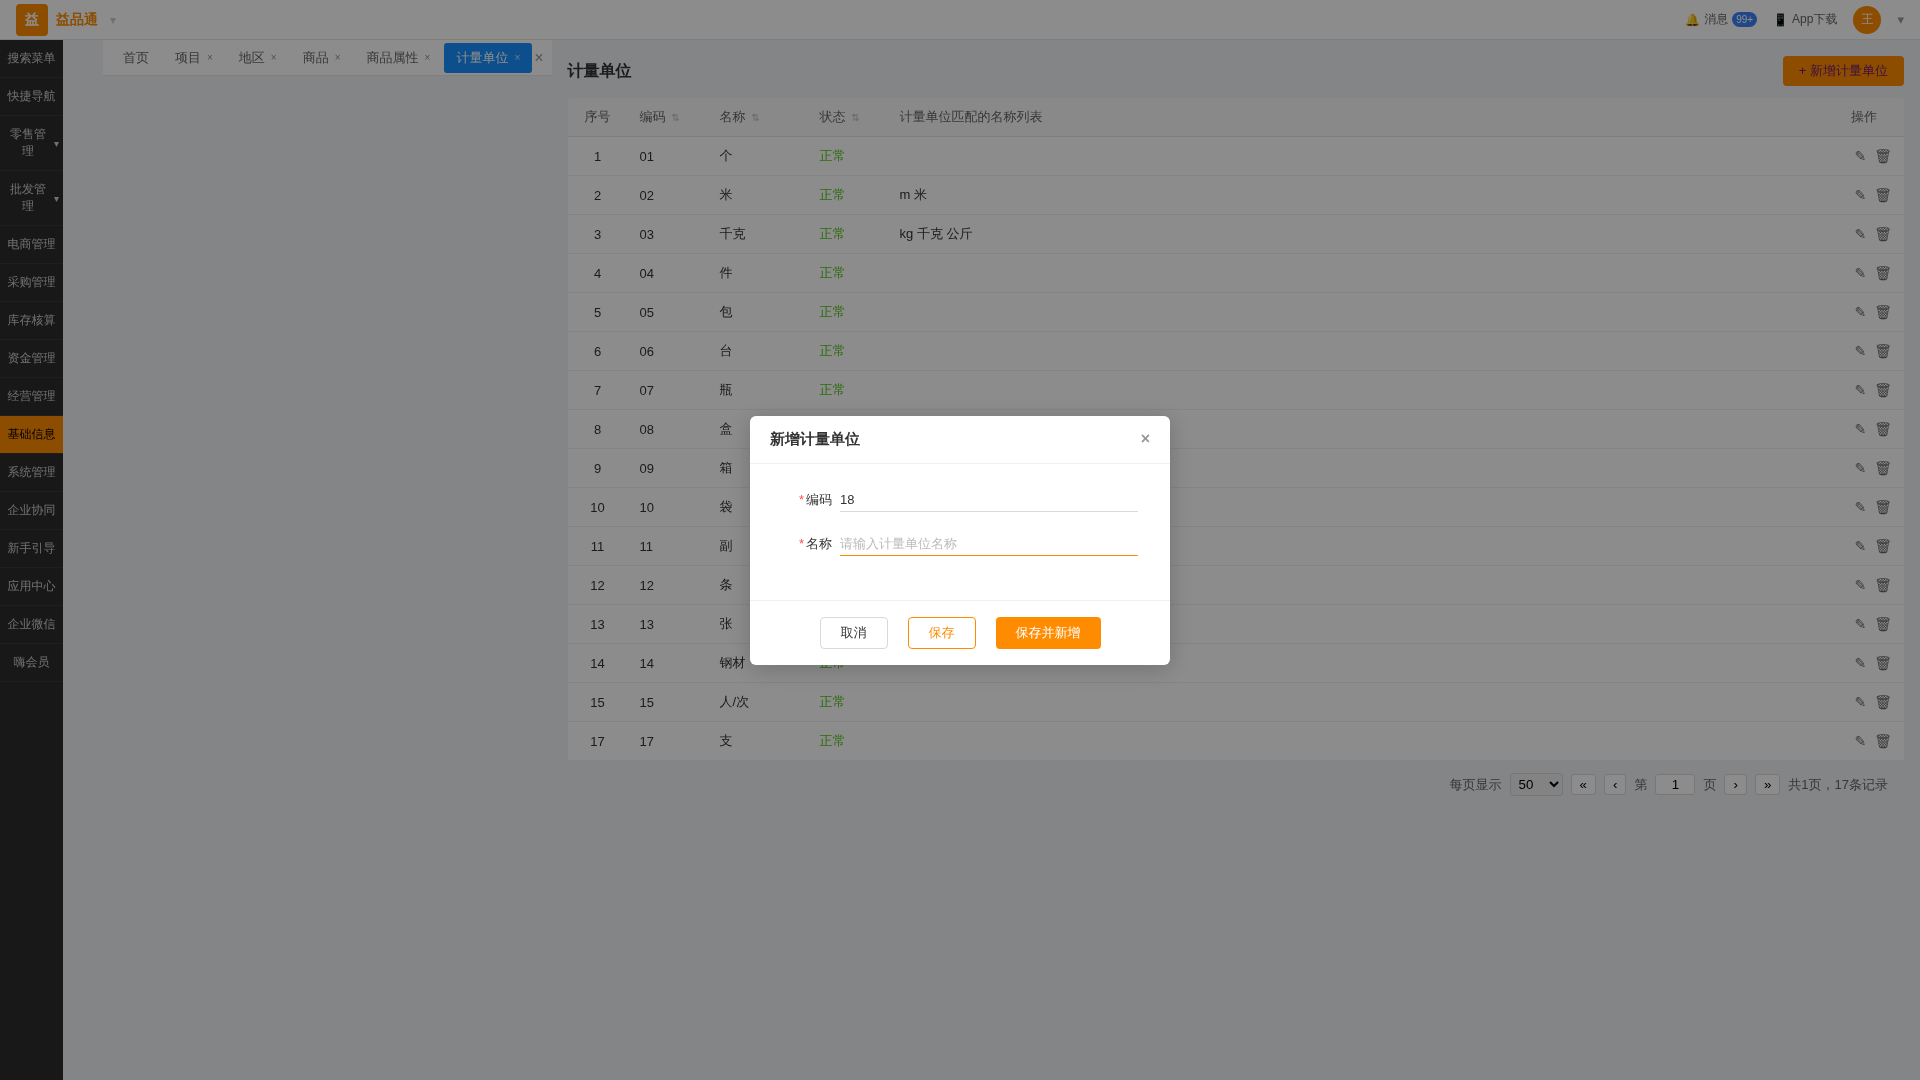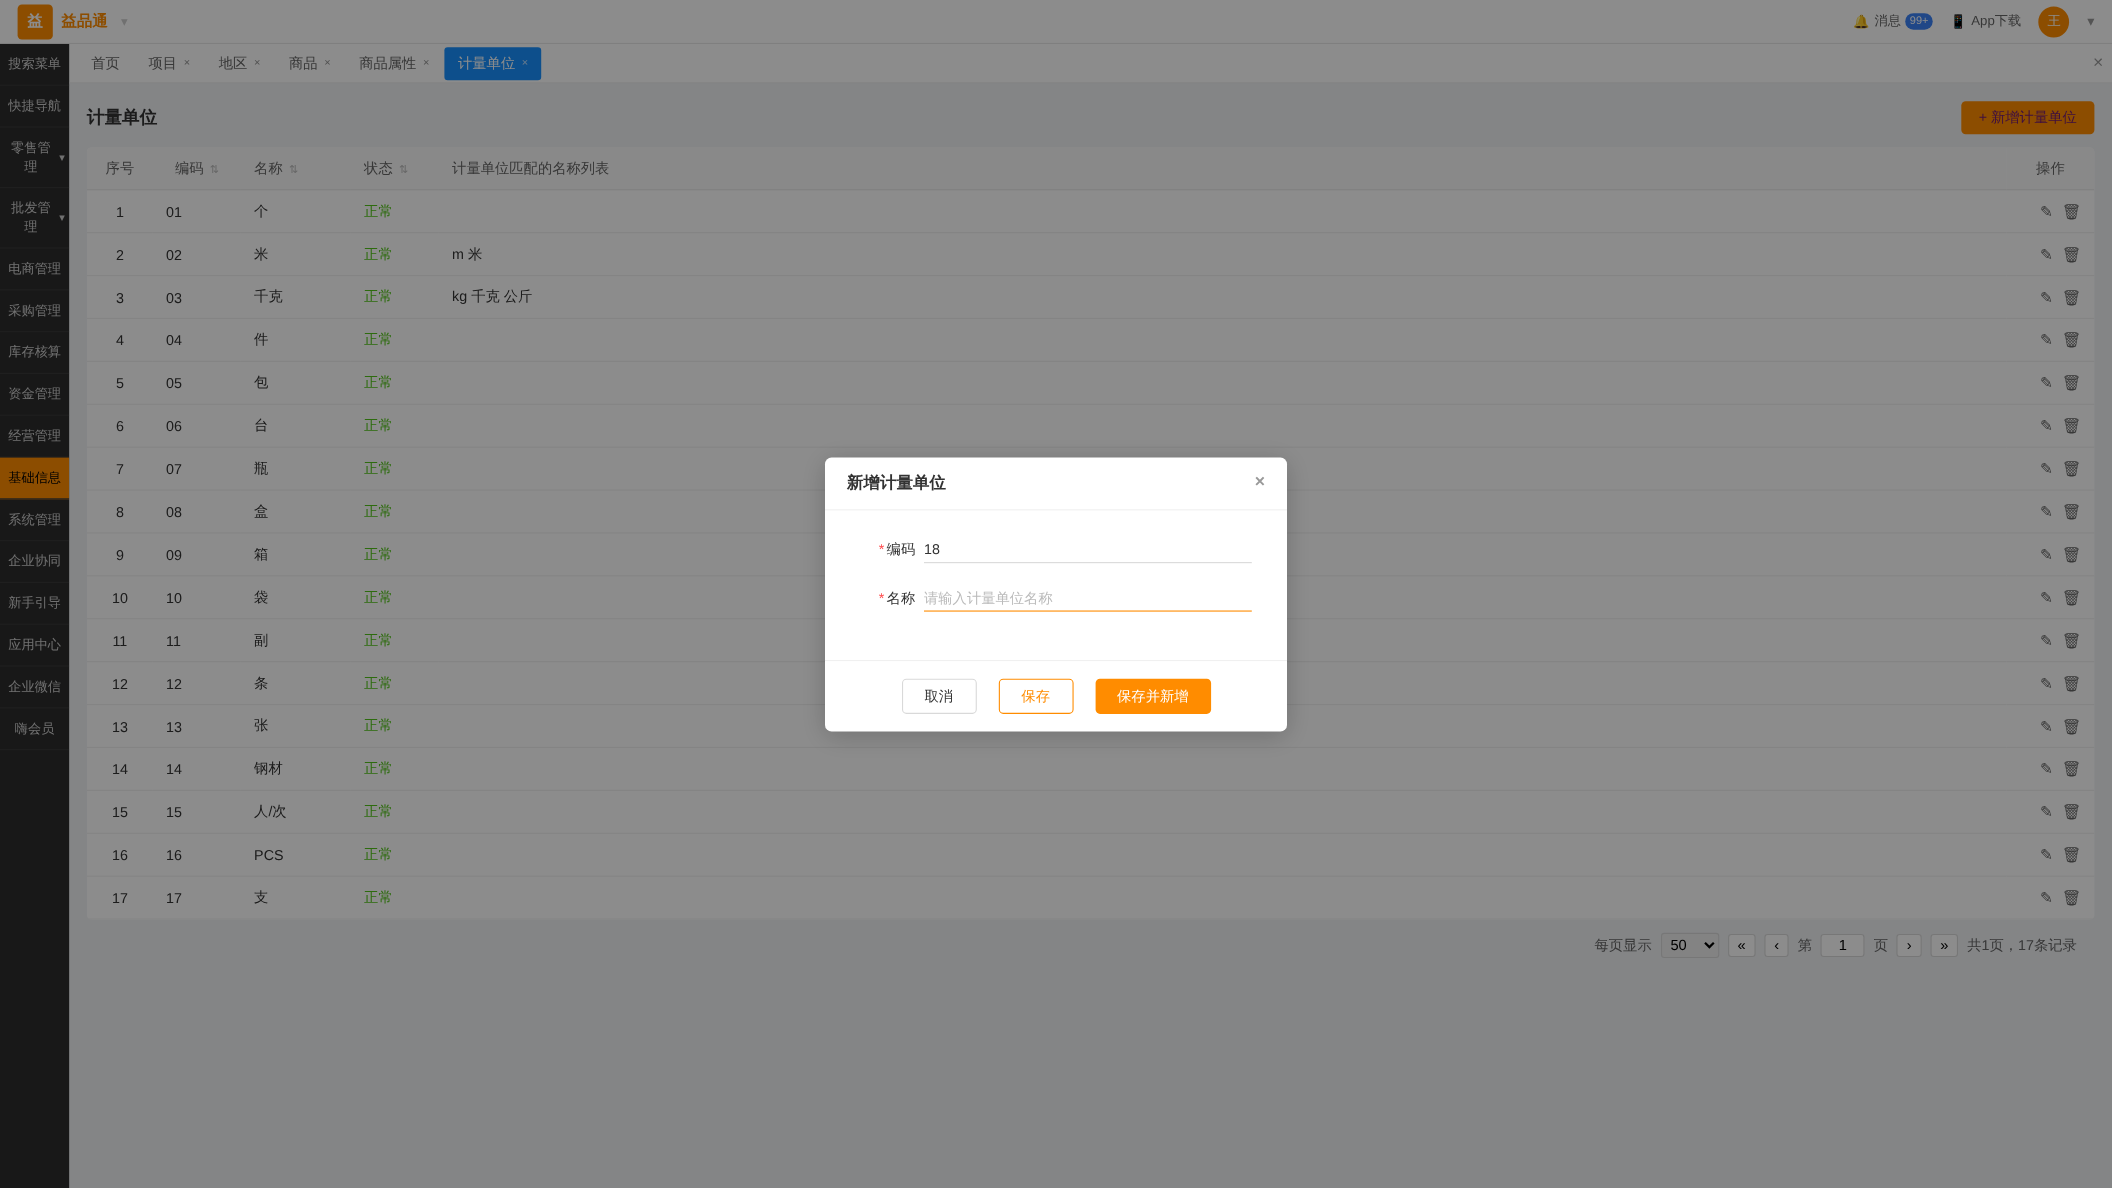--- a/index.html
+++ b/index.html
@@ -40,21 +40,21 @@
       padding: 10px 4px;
       text-align: center;
       color: #ccc;
       cursor: pointer;
       font-size: 12px;
       border-bottom: 1px solid #3a3a3a;
     }
     .sidebar-item.active { background: #ff8c00; color: #000000; }
 
     
-    .content-area { flex: 1; display: flex; flex-direction: column; overflow: hidden; }
+    .content-area { flex: 1; display: flex; flex-direction: row; overflow: hidden; padding-left: 40px; }
 
     
     .tab-bar {
       background: #fff;
       display: flex;
       align-items: center;
       border-bottom: 1px solid #e8e8e8;
       padding: 0 8px;
       height: 36px;
       flex-shrink: 0;
@@ -147,21 +147,21 @@
       gap: 20px;
       padding: 16px 20px;
       border-top: 1px solid #f0f0f0;
     }
     .btn-cancel { border: 1px solid #d9d9d9; background: white; padding: 6px 20px; border-radius: 4px; cursor: pointer; font-size: 13px; color: #333; }
     .btn-save { border: 1px solid #ff8c00; background: white; color: #ff8c00; padding: 6px 20px; border-radius: 4px; cursor: pointer; font-size: 13px; text-align: center; }
     .btn-save-new { background: #ff8c00; color: white; border: none; padding: 6px 20px; border-radius: 4px; cursor: pointer; font-size: 13px; }
 
     .sort-icon { color: #bbb; font-size: 10px; margin-left: 2px; cursor: pointer; }
     .col-index { width: 60px; text-align: center; }
-    .col-code { width: 80px; text-align: center; }
+    .col-code { width: 80px; }
     .col-name { width: 100px; }
     .col-status { width: 80px; }
     .col-match { }
     .col-action { width: 80px; text-align: center; }
   </style>
 </head>
 <body>
 
 <div class="top-header">
   <div class="logo-area">
@@ -448,33 +448,20 @@
     <td class="status-normal">正常</td>
     <td></td>
     <td>
       <div class="action-icons">
         <span class="action-icon">✎</span>
         <span class="action-icon">🗑</span>
       </div>
     </td>
   </tr>
               <tr>
-    <td style="text-align:center;">16</td>
-    <td>16</td>
-    <td>PCS</td>
-    <td class="status-normal">正常</td>
-    <td></td>
-    <td>
-      <div class="action-icons">
-        <span class="action-icon">✎</span>
-        <span class="action-icon">🗑</span>
-      </div>
-    </td>
-  </tr>
-              <tr>
     <td style="text-align:center;">17</td>
     <td>17</td>
     <td>支</td>
     <td class="status-normal">正常</td>
     <td></td>
     <td>
       <div class="action-icons">
         <span class="action-icon">✎</span>
         <span class="action-icon">🗑</span>
       </div>

